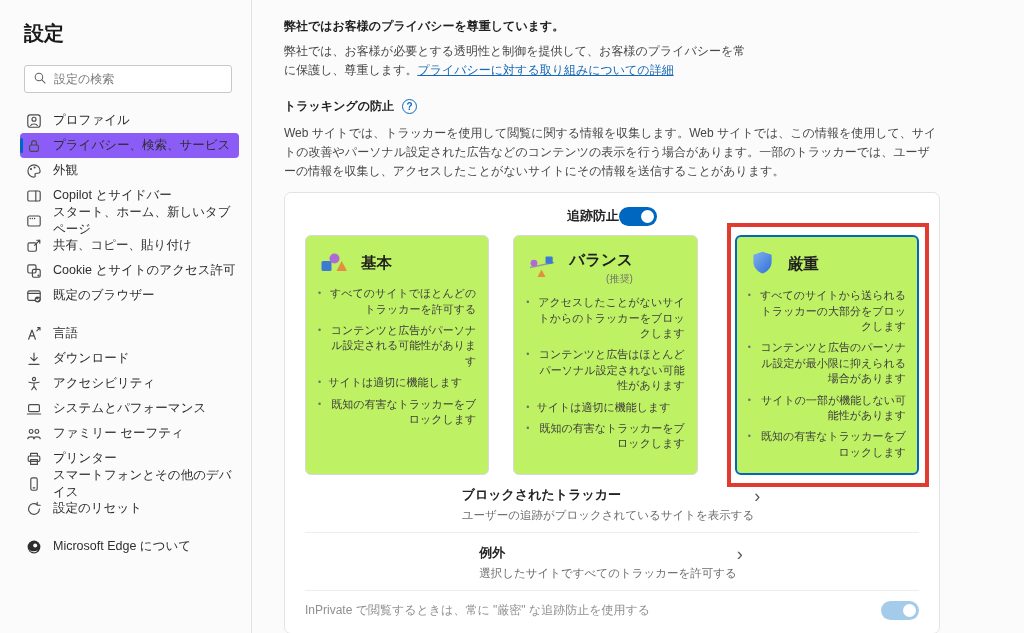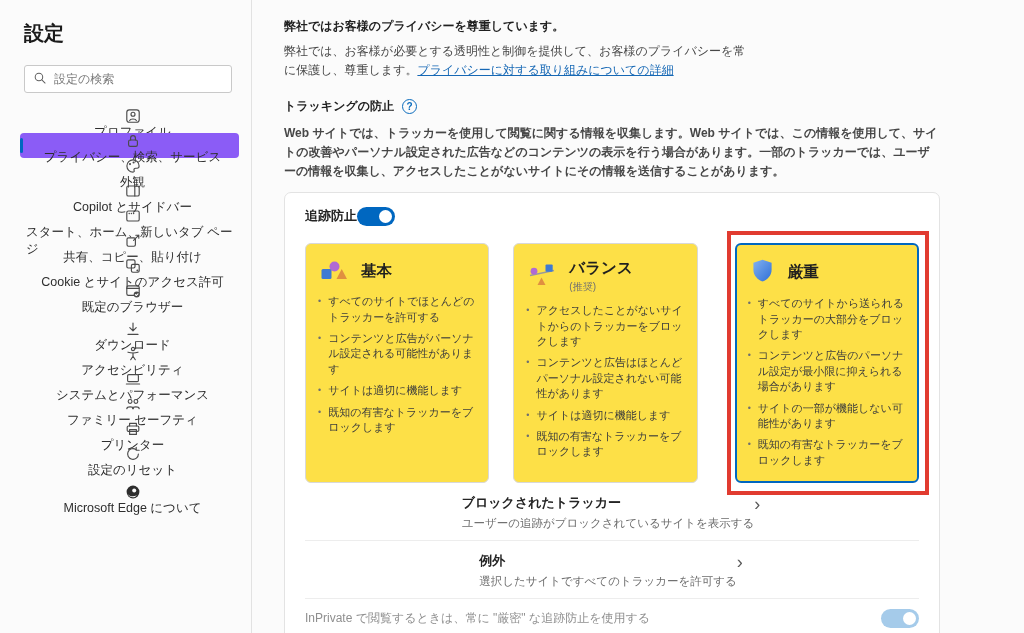--- a/index.html
+++ b/index.html
@@ -26,26 +26,25 @@
     background: #fff; border: 1px solid #c9c9c9; border-radius: 3px;
     padding: 0 8px;
   }
   .search-box input {
     border: none; outline: none; background: transparent;
     font-family: inherit; font-size: 12px; color: #333; width: 100%;
   }
   .search-box input::placeholder { color: #7a7a7a; }
   .nav { margin-top: 15px; }
   .nav-item {
-    display: flex; align-items: center; 
+    display: flex; align-items: center; gap: 11px;
     height: 25px; padding-left: 6px; margin-left: -4px; margin-right: -6px;
     border-radius: 4px; cursor: pointer;
     font-size: 12.5px; color: #2e2e2e;
     position: relative;
-    flex-direction: column;
   }
   .nav-item .icon { display: inline-flex; width: 16px; height: 16px; flex: 0 0 16px; align-items: center; justify-content: center; }
   .nav-item.selected { background: #8b5cf6; }
   .nav-item.selected::before {
     content: ""; position: absolute; left: 0; top: 5px; bottom: 5px;
     width: 3px; border-radius: 2px; background: #0067c0;
   }
   .nav-gap { height: 13px; }
   svg.ic { stroke: #4a4a4a; fill: none; stroke-width: 1.15; stroke-linecap: round; stroke-linejoin: round; }
 
@@ -56,39 +55,39 @@
   .intro h2 { margin: 6px 0 7px 0; }
   .intro p { font-size: 12px; color: #474747; line-height: 1.6; max-width: 472px; }
   a.blue-link { color: #1668b5; text-decoration: underline; cursor: pointer; }
 
   .tracking-head { display: flex; align-items: center; gap: 8px; margin-top: 18px; }
   .help-badge {
     width: 15px; height: 15px; border: 1.3px solid #0b6cbd; border-radius: 50%;
     color: #0b6cbd; font-size: 10px; font-weight: 700;
     display: inline-flex; align-items: center; justify-content: center; cursor: pointer;
   }
-  .tracking-desc { font-size: 12px; color: #474747; line-height: 1.58; margin: 9px 0 11px 0; font-weight: bold; }
+  .tracking-desc { font-size: 12px; color: #474747; line-height: 1.58; margin: 9px 0 11px 0; }
 
   
   .panel {
     background: #fff; border: 1px solid #e3e3e3; border-radius: 7px;
     padding: 12px 20px 0 20px; position: relative;
   }
-  .panel-head { display: flex; align-items: center; justify-content: flex-start; height: 22px; margin-bottom: 16px; position: relative; z-index: 4; }
+  .panel-head { display: flex; align-items: center; justify-content: center; height: 22px; margin-bottom: 8px; position: relative; z-index: 4; }
   .panel-head .row-title { font-size: 13px; font-weight: 700; color: #242424; }
 
   .toggle { width: 38px; height: 19px; border-radius: 10px; background: #0067c0; position: relative; cursor: pointer; display: inline-block; }
   .toggle::after { content: ""; position: absolute; right: 3px; top: 3px; width: 13px; height: 13px; border-radius: 50%; background: #fff; }
   .toggle.dim { background: #a5cbea; }
 
   .cards { display: flex; gap: 24px; }
   .card {
     flex: 1; min-height: 168px;
     border: 1px solid #d8d8d8; border-radius: 6px;
-    padding: 12px 12px 8px 12px; background: #fde047; cursor: pointer;
+    padding: 12px 12px 8px 12px; background: #bef264; cursor: pointer; text-align: right;
   }
   .card.selected { border: 2px solid #0067c0; padding: 11px 11px 7px 11px; position: relative; margin-left: 13px; }
   .red-annotation {
     position: absolute; top: -14px; bottom: -14px; left: -10px; right: -12px;
     border: 4px solid #e13b30; pointer-events: none; z-index: 3;
   }
   .card-head { display: flex; align-items: center; gap: 13px; margin: 2px 0 9px 2px; min-height: 26px; }
   .card-title { font-size: 15.5px; font-weight: 700; color: #1f1f1f; }
   .card-sub { font-size: 10px; color: #6f6f6f; margin-top: 1px; }
   .card ul { list-style: none; }
@@ -199,20 +198,29 @@
             </svg>
           </span>
         <span class="label">既定のブラウザー</span>
       </div>
 
       <div class="nav-gap"></div>
 
       <div class="nav-item">
         <span class="icon">
             <svg class="ic" width="16" height="16" viewBox="0 0 16 16">
+              <path d="M2.6 13.2L6 4l3.4 9.2M3.9 9.8h4.2"></path>
+              <path d="M10.8 4.8l3.2-3.2M14 1.6h-2.4M14 1.6V4"></path>
+            </svg>
+          </span>
+        <span class="label">言語</span>
+      </div>
+      <div class="nav-item">
+        <span class="icon">
+            <svg class="ic" width="16" height="16" viewBox="0 0 16 16">
               <path d="M8 2v7.6M4.8 6.6L8 9.8l3.2-3.2M3 13.4h10"></path>
             </svg>
           </span>
         <span class="label">ダウンロード</span>
       </div>
       <div class="nav-item">
         <span class="icon">
             <svg class="ic" width="16" height="16" viewBox="0 0 16 16">
               <circle cx="8" cy="3" r="1.6"></circle>
               <path d="M3 6.2c3.3 1 6.7 1 10 0M8 6.9v3.4l-2.3 3.4M8 10.3l2.3 3.4"></path>
@@ -241,20 +249,29 @@
       </div>
       <div class="nav-item">
         <span class="icon">
             <svg class="ic" width="16" height="16" viewBox="0 0 16 16">
               <path d="M4.6 5V2.4h6.8V5"></path>
               <rect x="2.2" y="5" width="11.6" height="5.4" rx="1.2"></rect>
               <rect x="4.6" y="8.6" width="6.8" height="4.8"></rect>
             </svg>
           </span>
         <span class="label">プリンター</span>
+      </div>
+      <div class="nav-item">
+        <span class="icon">
+            <svg class="ic" width="16" height="16" viewBox="0 0 16 16">
+              <rect x="4.8" y="1.8" width="6.4" height="12.4" rx="1.6"></rect>
+              <path d="M7.2 11.8h1.6"></path>
+            </svg>
+          </span>
+        <span class="label">スマートフォンとその他のデバイス</span>
       </div>
       <div class="nav-item">
         <span class="icon">
             <svg class="ic" width="16" height="16" viewBox="0 0 16 16">
               <path d="M13.4 8A5.4 5.4 0 1 1 11 3.5"></path>
               <path d="M11.2 1.2v3h3"></path>
             </svg>
           </span>
         <span class="label">設定のリセット</span>
       </div>

